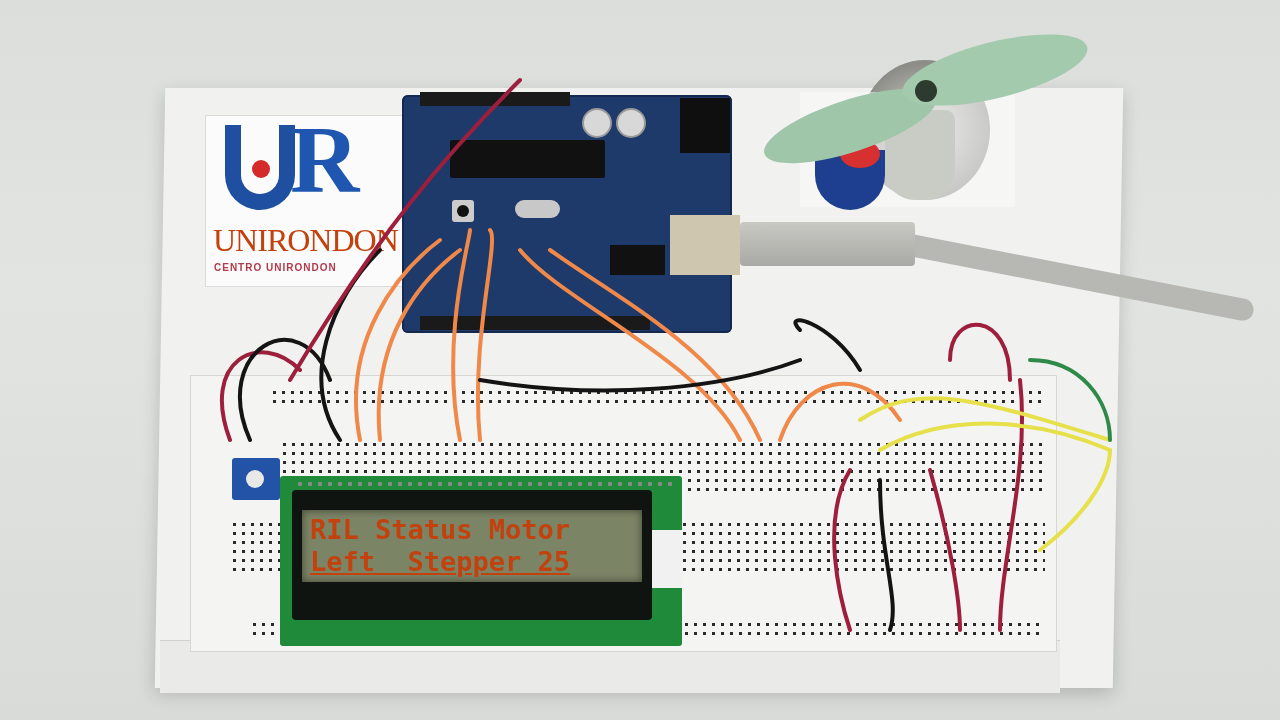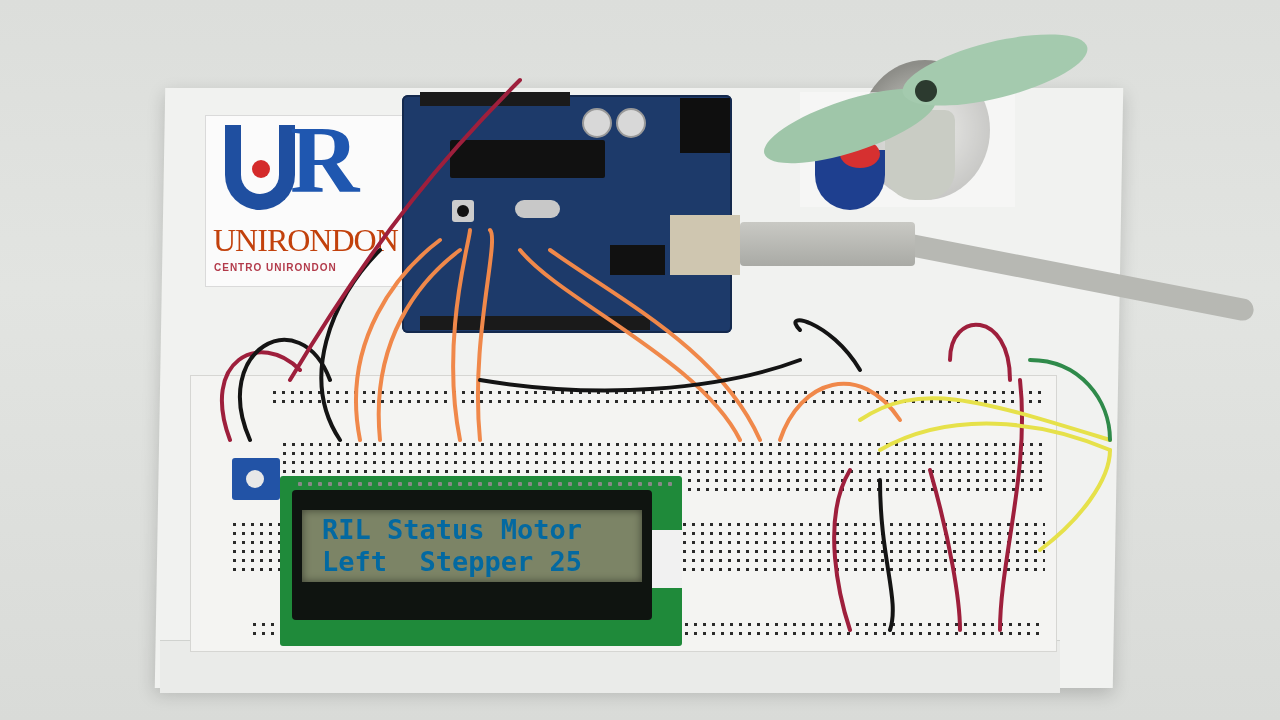--- a/index.html
+++ b/index.html
@@ -40,21 +40,21 @@
   .blade1{left:760px;top:100px;width:180px;height:52px;background:#9fc6a9;border-radius:50%;transform:rotate(-18deg);}
   .blade2{left:900px;top:42px;width:190px;height:56px;background:#a4caae;border-radius:50%;transform:rotate(-14deg);}
   .hub{left:915px;top:80px;width:22px;height:22px;border-radius:50%;background:#2c3a2f;}
   
   .bb{background:#f4f4f2;border:1px solid #d6d6d3;}
   .holes{background-image:radial-gradient(circle,#2a2a2a 1.6px,transparent 2px);background-size:9px 9px;}
   
   .lcd-pcb{left:280px;top:476px;width:402px;height:170px;background:#1f8a3a;border-radius:3px;}
   .lcd-bezel{left:292px;top:490px;width:360px;height:130px;background:#0f1410;border-radius:4px;}
   .lcd-screen{left:302px;top:510px;width:340px;height:72px;background:#7c8466;box-shadow:inset 0 0 8px rgba(0,0,0,.5);}
-  .lcd-line{left:310px;font:bold 27px "DejaVu Sans Mono",monospace;color:#0369a1;letter-spacing:0px;white-space:pre;margin-left:12px;}
+  .lcd-line{left:310px;font:bold 27px "DejaVu Sans Mono",monospace;color:#c2410c;letter-spacing:0px;white-space:pre;}
   .lcd-pins{left:295px;top:478px;width:380px;height:12px;background-image:radial-gradient(circle,#888 2px,transparent 2.5px);background-size:10px 12px;}
   .lcd-conn{left:652px;top:530px;width:30px;height:58px;background:#f1f1f1;}
   .pot{left:232px;top:458px;width:48px;height:42px;background:#2253a6;border-radius:3px;}
   .pot::after{content:"";position:absolute;left:14px;top:12px;width:18px;height:18px;border-radius:50%;background:#e8e8e8;}
   svg.wires{position:absolute;left:0;top:0;}
 </style>
 </head>
 <body>
 
 <div class="abs base"></div>
@@ -96,21 +96,21 @@
 <div class="abs holes" style="left:230px;top:520px;width:815px;height:56px;"></div>
 <div class="abs holes" style="left:250px;top:620px;width:790px;height:18px;"></div>
 
 <div class="abs pot"></div>
 
 <div class="abs lcd-pcb"></div>
 <div class="abs lcd-pins"></div>
 <div class="abs lcd-bezel"></div>
 <div class="abs lcd-screen"></div>
 <div class="abs lcd-line" style="top:514px;">RIL Status Motor</div>
-<div class="abs lcd-line" style="top:546px;">Left  Stepper 25</div>
+<div class="abs lcd-line" style="top:546px;text-decoration:underline;">Left  Stepper 25</div>
 <div class="abs lcd-conn"></div>
 
 <svg class="wires" width="1280" height="720">
   <g fill="none" stroke-width="4" stroke-linecap="round">
     <path d="M230 440 C200 360 260 330 300 370" stroke="#9e1f3c"></path>
     <path d="M250 440 C210 350 300 300 330 380" stroke="#141414"></path>
     <path d="M340 440 C300 380 330 300 380 250" stroke="#141414"></path>
     <path d="M520 80 C450 150 380 230 290 380" stroke="#9e1f3c"></path>
     <path d="M360 440 C340 340 400 270 440 240" stroke="#f0884a"></path>
     <path d="M380 440 C370 340 420 280 460 250" stroke="#f0884a"></path>

